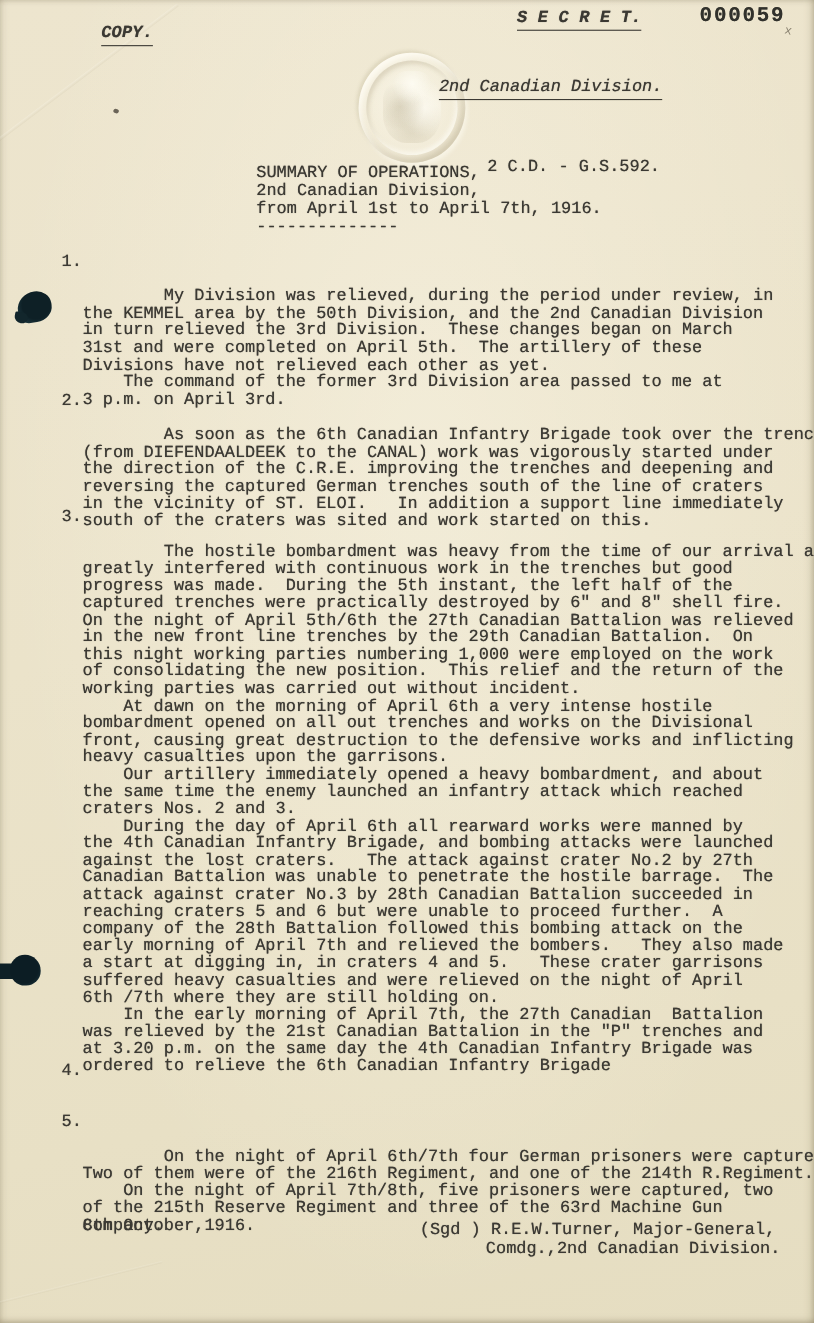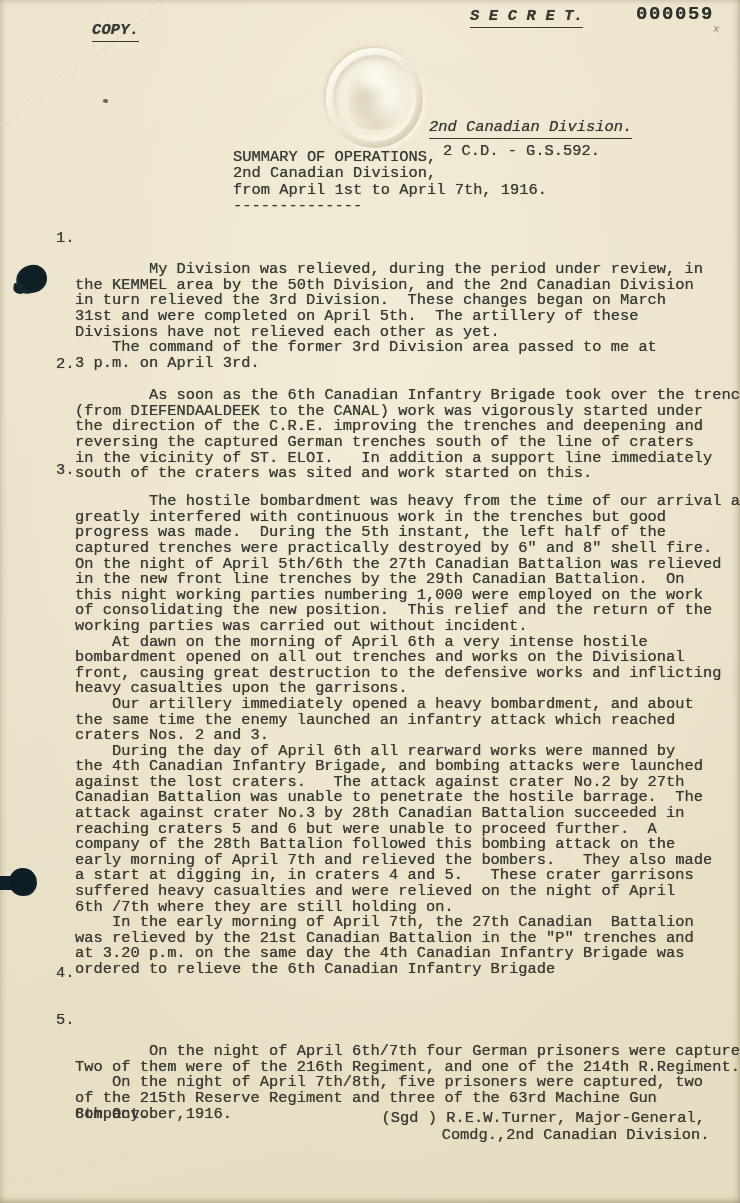--- a/index.html
+++ b/index.html
@@ -126,21 +126,21 @@
   <div class="speck"></div>
 
   <div class="stamp">000059</div>
   <div class="pencil-x">x</div>
 
   <div class="tw hd underline" style="left:92px;top:23px;">COPY.</div>
   <div class="tw hd underline" style="left:470px;top:9px;">S E C R E T.</div>
 
   <div class="seal"></div>
 
-  <div class="tw underline" style="left:429px;top:72px;margin-top:48px;">2nd Canadian Division.</div>
+  <div class="tw underline" style="left:399px;top:72px;">2nd Canadian Division.</div>
   <div class="tw" style="left:443px;top:104px;margin-top:40px;">2 C.D. - G.S.592.</div>
 
   <div class="tw title-block">SUMMARY OF OPERATIONS,
 2nd Canadian Division,
 from April 1st to April 7th, 1916.
 --------------</div>
 
   <div class="blob1"></div>
   <div class="blob2">
     <div class="bar"></div>

